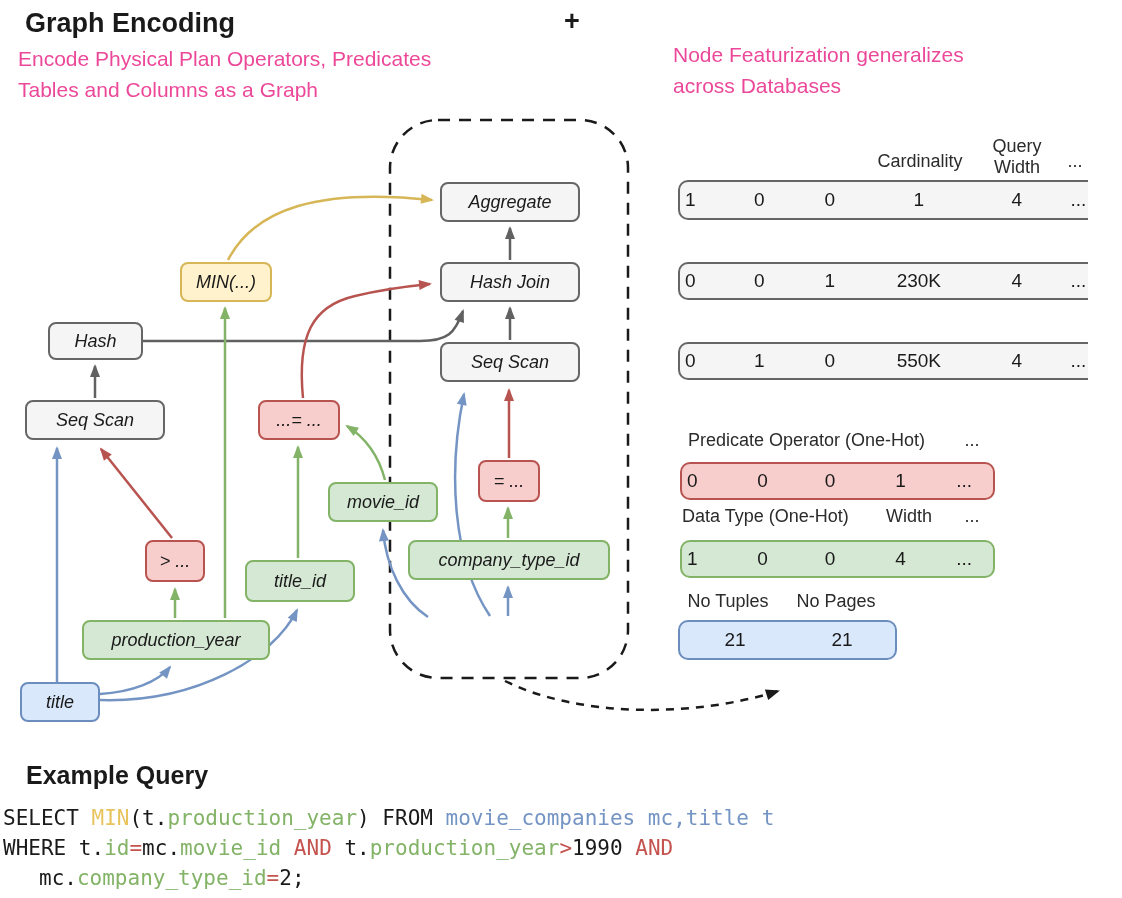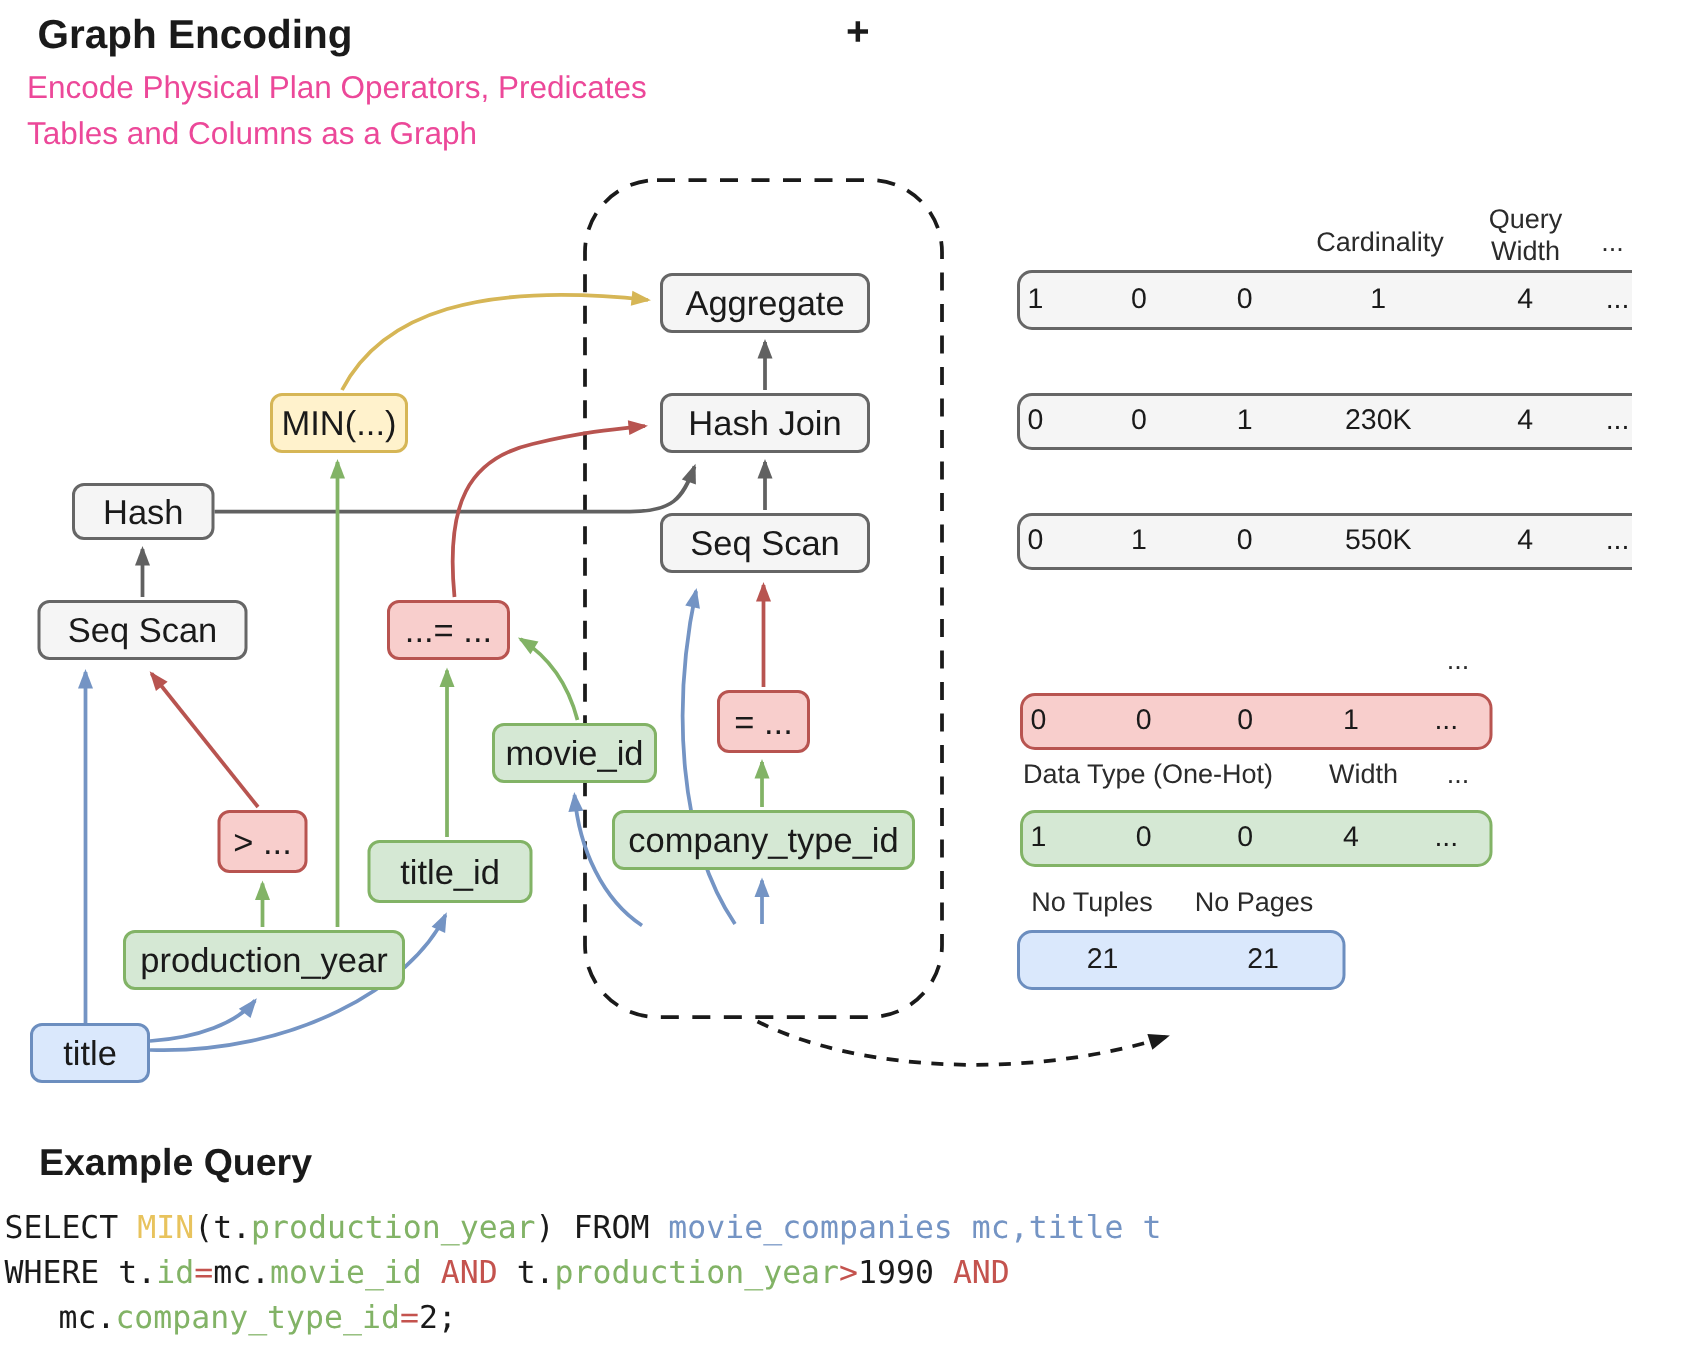--- a/index.html
+++ b/index.html
@@ -9,21 +9,21 @@
   svg.overlay{position:absolute;left:0;top:0;width:1122px;height:898px;pointer-events:none;}
 
   
   .h-title{font-size:27px;font-weight:bold;white-space:pre;}
   .h-sub{font-size:21px;line-height:31px;color:#ec4899;}
   .plus{font-size:27px;font-weight:bold;}
   .it{font-style:italic;}
 
   
   .node{position:absolute;display:flex;align-items:center;justify-content:center;
-        border:2px solid;border-radius:8px;font-size:23px;box-sizing:border-box;white-space:pre;}
+        border:2px solid;border-radius:8px;font-size:18px;box-sizing:border-box;white-space:pre;font-style:italic;}
   .c-grey {background:var(--grey_fill);border-color:var(--grey_stroke);}
   .c-blue {background:var(--blue_fill);border-color:var(--blue_stroke);}
   .c-green{background:var(--green_fill);border-color:var(--green_stroke);}
   .c-red  {background:var(--red_fill);border-color:var(--red_stroke);}
   .c-yellow{background:var(--yellow_fill);border-color:var(--yellow_stroke);}
 
   
   .frow{position:absolute;display:flex;align-items:center;border:2px solid;border-radius:10px;
         font-size:19px;box-sizing:border-box;}
   .f-grey {background:var(--grey_fill);border-color:var(--grey_stroke);}
@@ -120,20 +120,24 @@
     <path class="e e-blue" d="M428,617 C402,600 386,566 383,530" marker-end="url(#ah-blue)"></path>
     <path class="e e-blue" d="M490,616 C452,560 448,470 464,394" marker-end="url(#ah-blue)"></path>
   </svg>
 
   <div class="abs h-title" style="left:25px;top:8px;">Graph Encoding</div>
   <div class="abs h-sub" style="left:18px;top:43px;">
     <div>Encode Physical Plan Operators, Predicates</div>
     <div>Tables and Columns as a Graph</div>
   </div>
   <div class="abs plus" style="left:564px;top:6px;">+</div>
+  <div class="abs h-sub" style="left:673px;top:39px;">
+    <div>Node Featurization generalizes</div>
+    <div>across Databases</div>
+  </div>
 
   <div class="node c-grey" style="left:440px;top:182px;width:140px;height:40px;">Aggregate</div>
   <div class="node c-grey" style="left:440px;top:262px;width:140px;height:40px;">Hash Join</div>
   <div class="node c-grey" style="left:440px;top:342px;width:140px;height:40px;">Seq Scan</div>
   <div class="node c-yellow" style="left:180px;top:262px;width:92px;height:40px;">MIN(...)</div>
   <div class="node c-grey" style="left:48px;top:322px;width:95px;height:38px;">Hash</div>
   <div class="node c-grey" style="left:25px;top:400px;width:140px;height:40px;">Seq Scan</div>
   <div class="node c-red" style="left:258px;top:400px;width:82px;height:40px;">...= ...</div>
   <div class="node c-red" style="left:145px;top:540px;width:60px;height:42px;">&gt; ...</div>
   <div class="node c-red" style="left:478px;top:460px;width:62px;height:42px;">= ...</div>
@@ -169,20 +173,21 @@
   </div>
   <div class="frow f-grey" style="left:678px;top:342px;width:420px;height:38px;">
     <span class="cell w1">0</span>
     <span class="cell w2">1</span>
     <span class="cell w3">0</span>
     <span class="cell w4">550K</span>
     <span class="cell w5">4</span>
     <span class="cell w6">...</span>
   </div>
 
+  <span class="fh" style="left:688px;top:430px;width:262px;text-align:left;">Predicate Operator (One-Hot)</span>
   <span class="fh" style="left:952px;top:430px;width:40px;">...</span>
   <div class="frow f-red" style="left:680px;top:462px;width:315px;height:38px;">
     <span class="cell p1">0</span>
     <span class="cell p2">0</span>
     <span class="cell p3">0</span>
     <span class="cell p4">1</span>
     <span class="cell p5">...</span>
   </div>
 
   <span class="fh" style="left:682px;top:506px;width:190px;text-align:left;">Data Type (One-Hot)</span>

